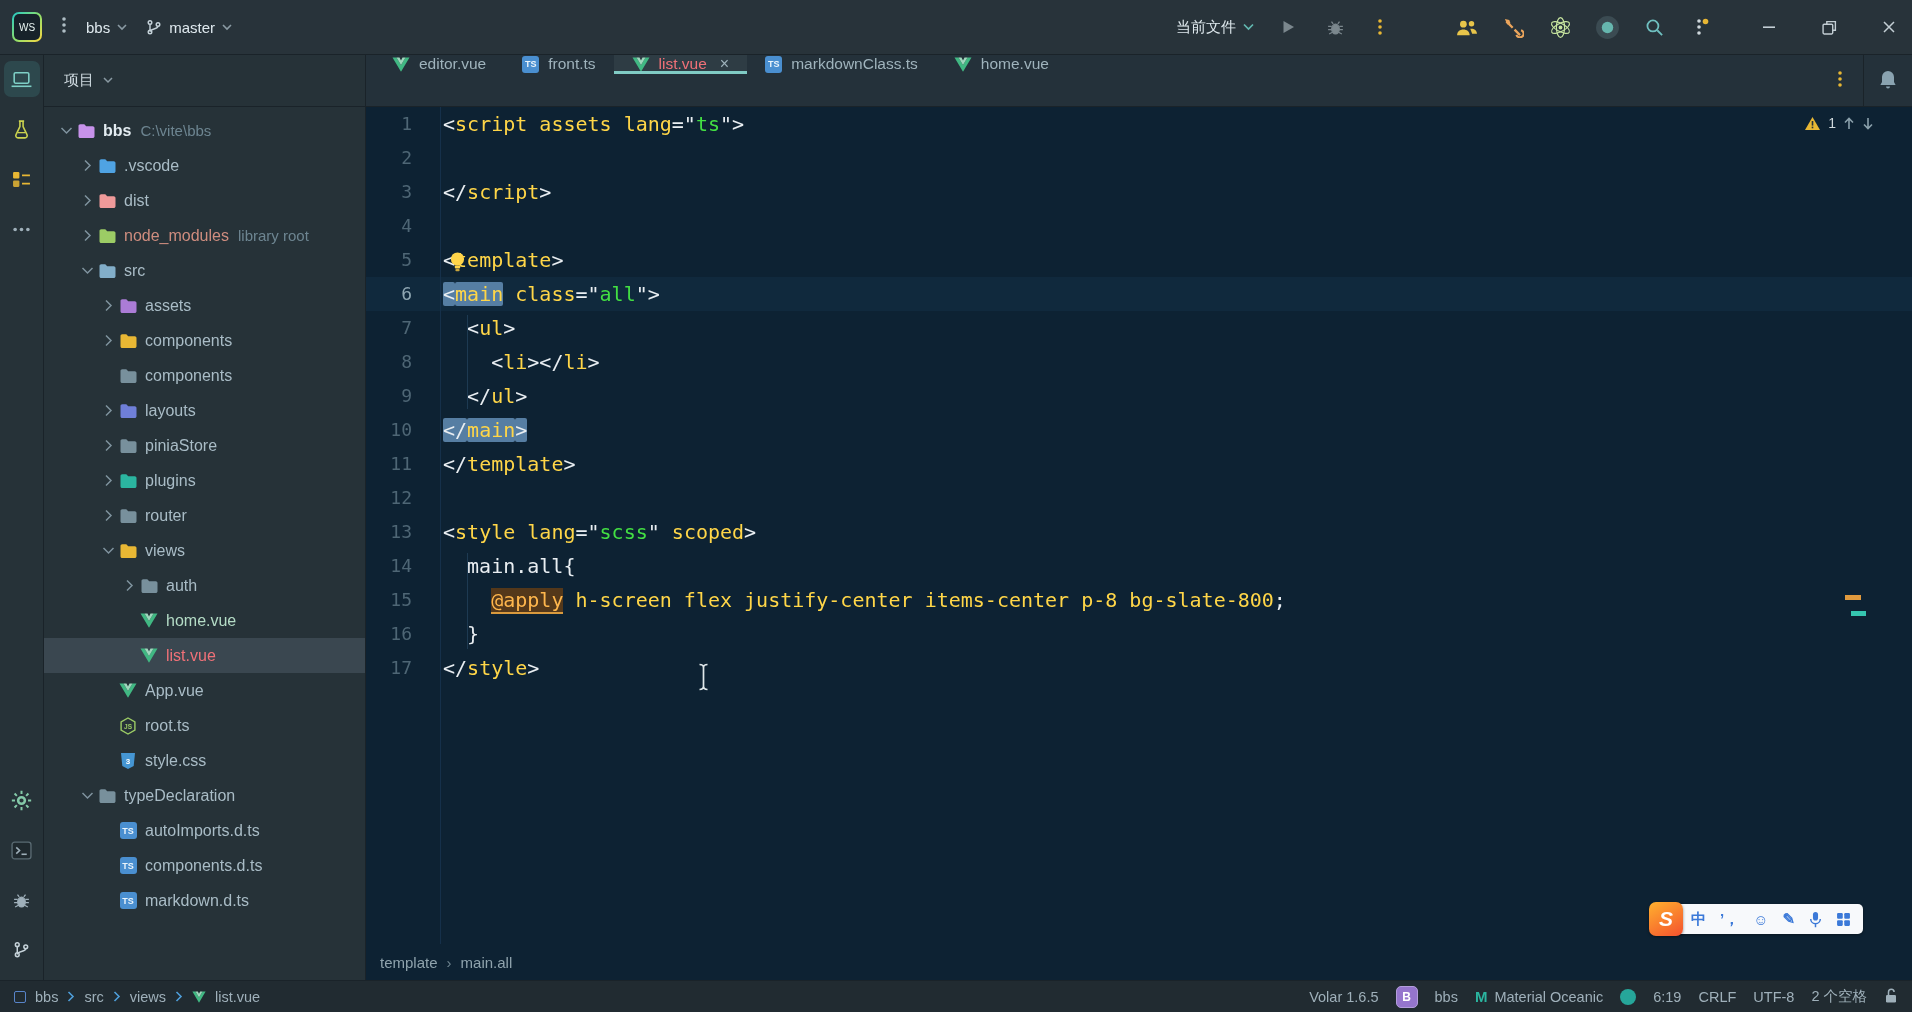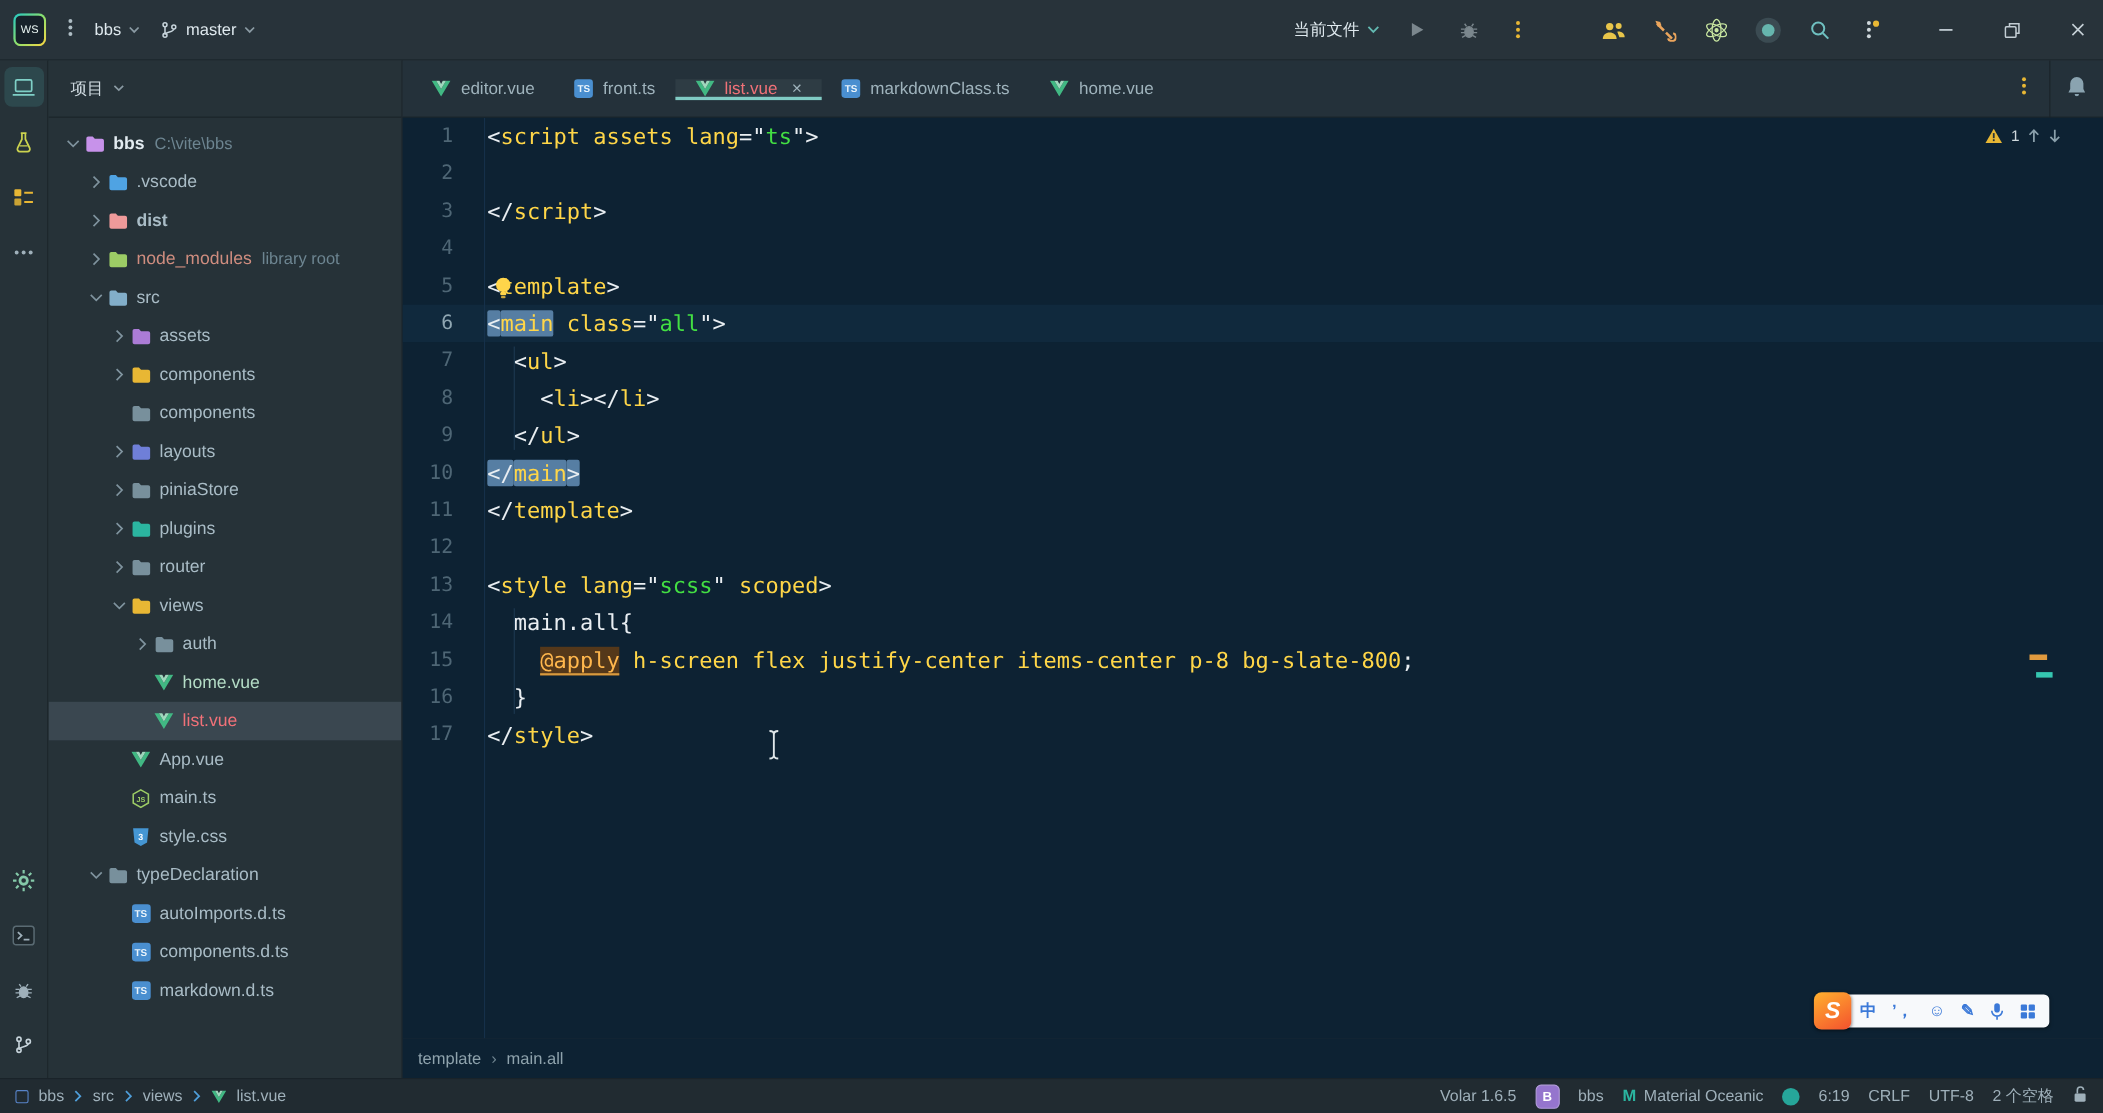--- a/index.html
+++ b/index.html
@@ -323,21 +323,21 @@
                 <path d="M2 1l5 5-5 5" stroke="#7f939e" stroke-width="1.5" fill="none"></path>
               </svg>
             </span>
             <span class="ticon">
               <svg width="19" height="16" viewBox="0 0 19 16">
                 <path d="M1.5 3c0-1 .7-1.8 1.8-1.8h4l1.9 2h6.5c1 0 1.8.8 1.8 1.8v8.2c0 1-.8 1.8-1.8 1.8H3.3c-1 0-1.8-.8-1.8-1.8z" fill="#4FA3E3"></path>
               </svg>
             </span>
             <span class="lbl">.vscode</span>
           </div>
-          <div class="row" style="padding-left: 33px; font-weight: bold;">
+          <div class="row" style="padding-left: 33px;">
             <span class="arrow">
               <svg width="9" height="13" viewBox="0 0 9 12">
                 <path d="M2 1l5 5-5 5" stroke="#7f939e" stroke-width="1.5" fill="none"></path>
               </svg>
             </span>
             <span class="ticon">
               <svg width="19" height="16" viewBox="0 0 19 16">
                 <path d="M1.5 3c0-1 .7-1.8 1.8-1.8h4l1.9 2h6.5c1 0 1.8.8 1.8 1.8v8.2c0 1-.8 1.8-1.8 1.8H3.3c-1 0-1.8-.8-1.8-1.8z" fill="#EF9A9A"></path>
               </svg>
             </span>
@@ -514,21 +514,21 @@
             <span class="lbl">App.vue</span>
           </div>
           <div class="row" style="padding-left: 54px;">
             <span class="arrow"></span>
             <span class="ticon">
               <svg width="18" height="18" viewBox="0 0 18 18" fill="none">
                 <path d="M9 1l6.9 4v8L9 17l-6.9-4V5z" stroke="#9CCC65" stroke-width="1.4"></path>
                 <text x="9" y="12" font-size="6.5" fill="#9CCC65" text-anchor="middle" font-weight="bold" font-family="sans-serif">JS</text>
               </svg>
             </span>
-            <span class="lbl">main.ts</span>
+            <span class="lbl">root.ts</span>
           </div>
           <div class="row" style="padding-left: 54px;">
             <span class="arrow"></span>
             <span class="ticon">
               <svg width="16" height="18" viewBox="0 0 16 18">
                 <path d="M1 1h14l-1.3 13L8 17l-5.7-3z" fill="#4596d3"></path>
                 <text x="8" y="11.5" font-size="8" fill="#fff" text-anchor="middle" font-weight="bold" font-family="sans-serif">3</text>
               </svg>
             </span>
             <span class="lbl">style.css</span>
@@ -565,21 +565,21 @@
             <span class="ticon">
               <span class="tsb">TS</span>
             </span>
             <span class="lbl">markdown.d.ts</span>
           </div>
         </div>
     </div>
 
     <div class="editor-col">
       <div class="tabbar">
-        <div id="tabs" style="display:flex;align-items:center">
+        <div id="tabs" style="display:flex;align-items:flex-start">
             <div class="tab">
               <span style="display:flex">
                 <svg width="18" height="15" viewBox="0 0 18 15">
                   <path d="M.5.5h4L9 8 13.5.5h4L9 14.8z" fill="#41B883"></path>
                   <path d="M4.5.5h3L9 3.4 10.5.5h3L9 8z" fill="#9fd8bd"></path>
                 </svg>
               </span>
               <span>editor.vue</span>
             </div>
             <div class="tab">

